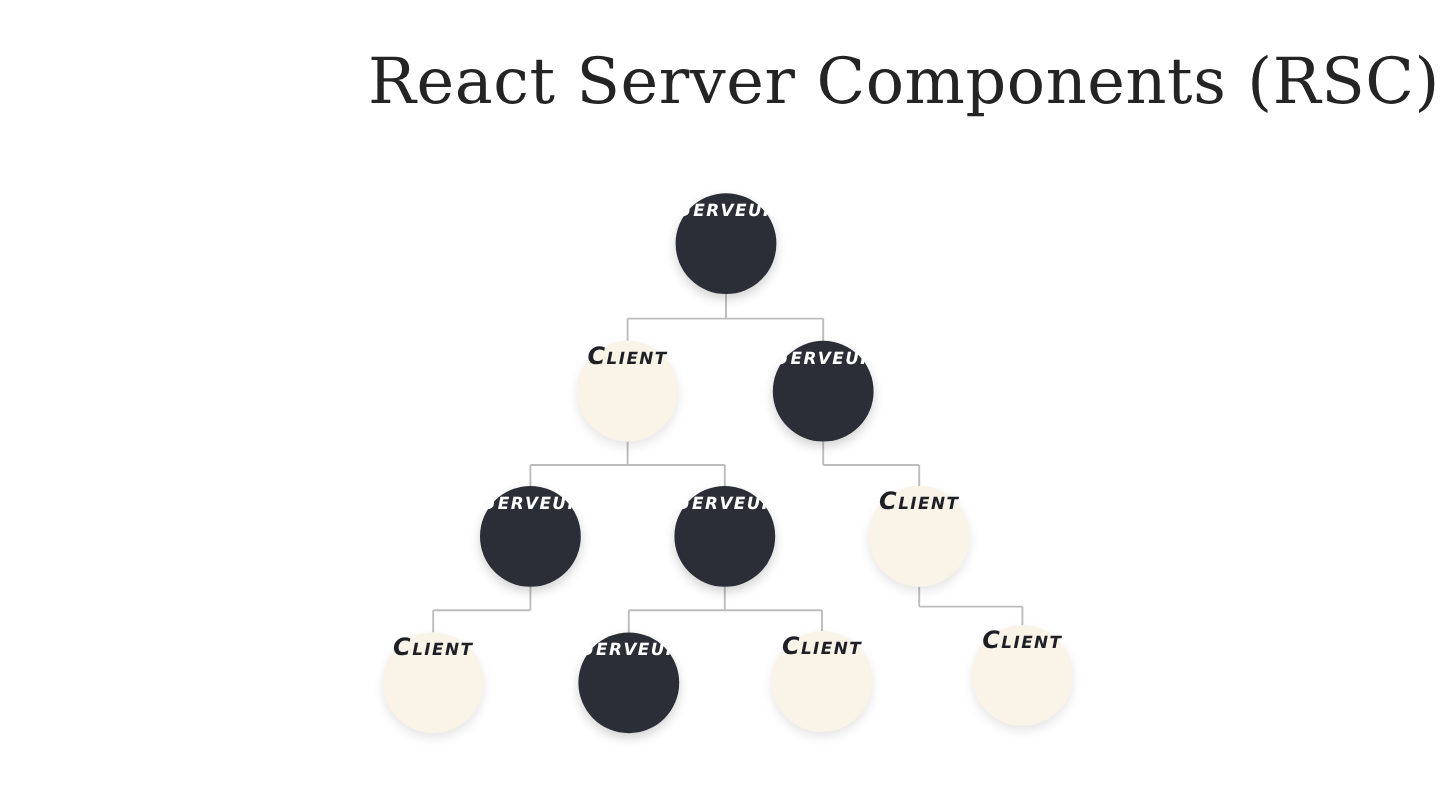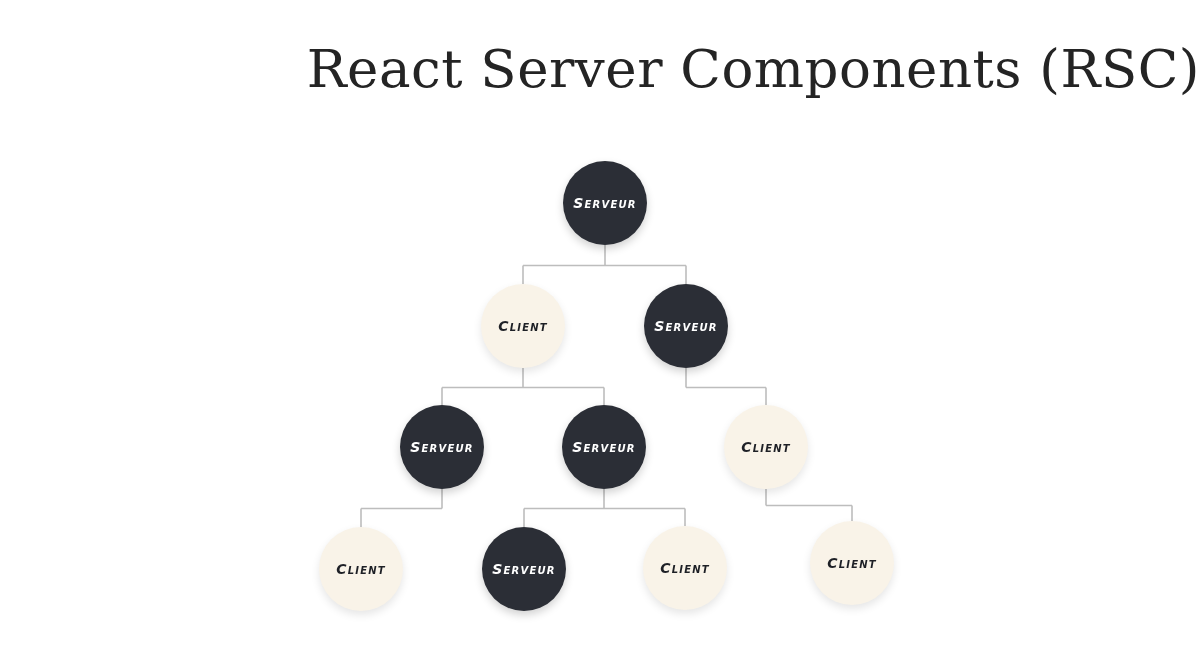--- a/index.html
+++ b/index.html
@@ -33,27 +33,27 @@
   .node-layer {
     position: absolute;
     left: 0; top: 0;
     width: 1200px;
     height: 654px;
   }
   .node {
     position: absolute;
     border-radius: 50%;
     display: flex;
-    align-items: center;
+    align-items: flex-start;
     justify-content: center;
     font-family: "DejaVu Sans", sans-serif;
     font-weight: bold;
     font-style: italic;
     font-variant: small-caps;
-    font-size: 14px;
+    font-size: 20px;
     letter-spacing: 1.2px;
     user-select: none;
   }
   .node.server {
     background: var(--server-fill, #2b2e36);
     color: var(--server-text, #ffffff);
     box-shadow: 0 4px 9px rgba(0,0,0,0.18);
   }
   .node.client {
     background: var(--client-fill, #f9f3e8);

